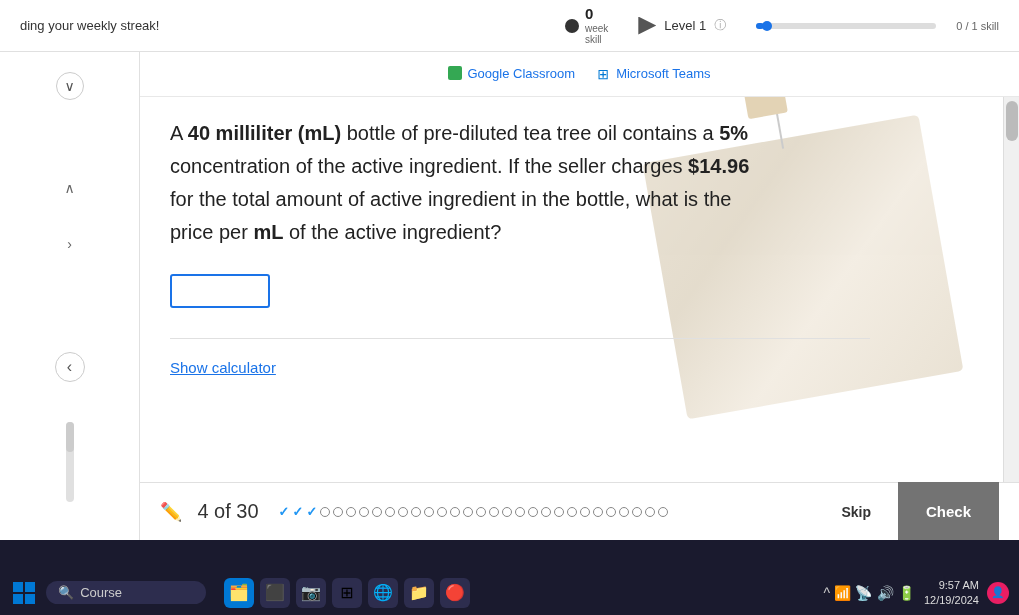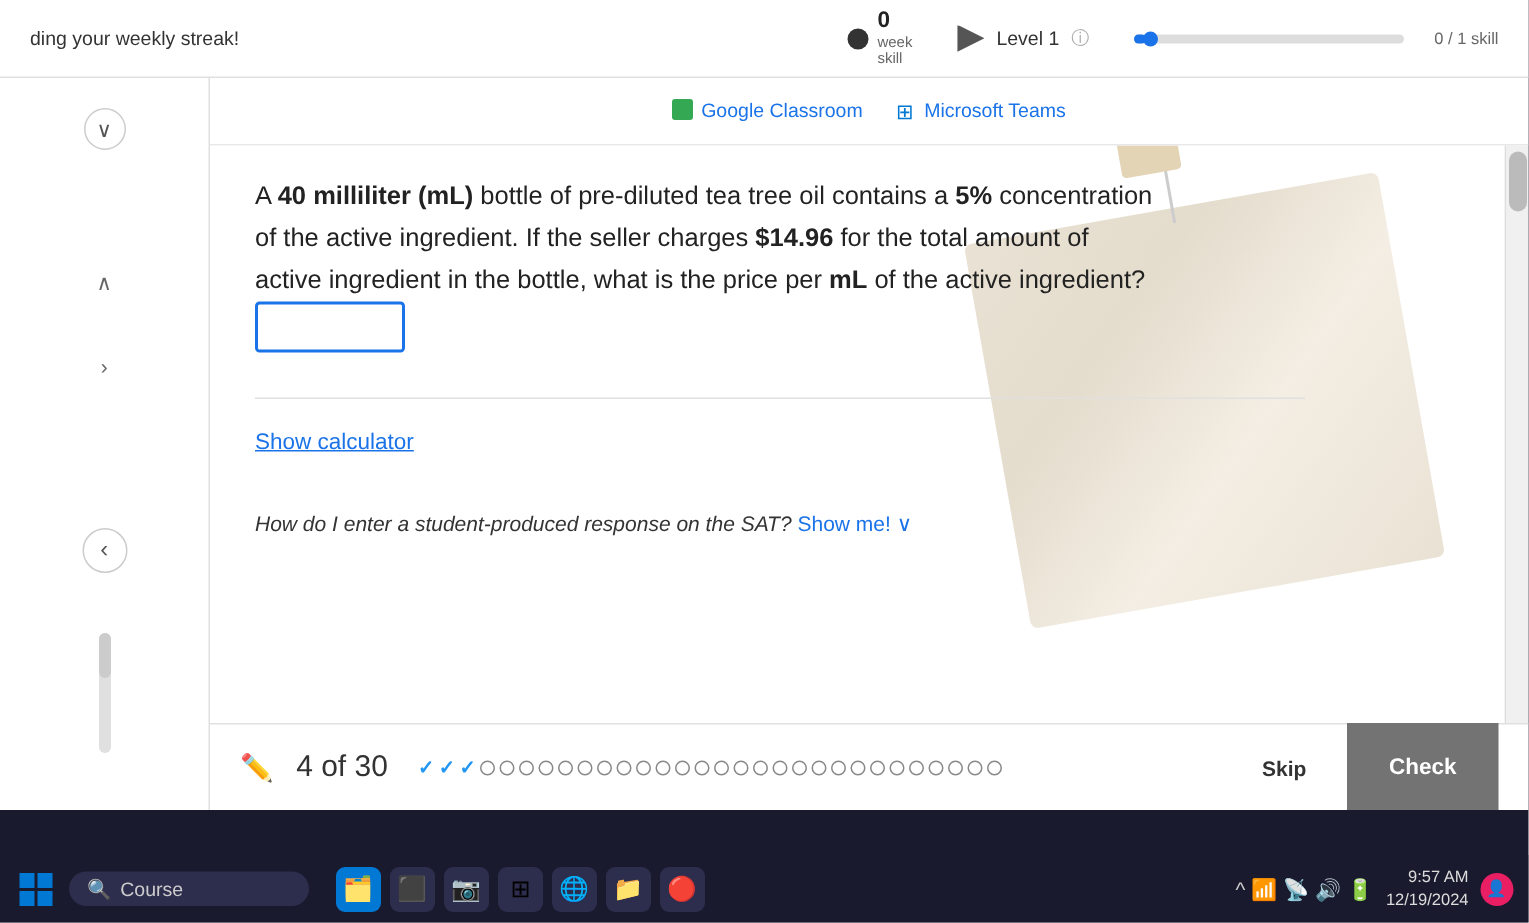--- a/index.html
+++ b/index.html
@@ -279,23 +279,24 @@
       border-radius: 2px;
       display: inline-block;
     }
 
     .share-btn-icon.ms {
       background: #0078d4;
     }
 
     
     .question-text {
-      font-size: 17px;
+      font-size: 20px;
       line-height: 1.65;
       color: #222;
+      margin-bottom: 25px;
       max-width: 600px;
     }
 
     .question-text strong {
       font-weight: 700;
     }
 
     
     .answer-input-container {
       margin-bottom: 30px;
@@ -611,23 +612,20 @@
             <div class="answer-input-container">
               <input type="text" class="answer-input" placeholder="" style="">
             </div>
 
             <div class="divider"></div>
 
             <a class="show-calculator-link">Show calculator</a>
 
             <br><br>
 
-            <p class="sat-help">
-              <em><span>How do I enter a student-produced response on the SAT?</span> <a class="show-me"><span>Show me!</span> ∨</a></em>
-            </p>
           </div>
         </div>
 
         <div class="scrollbar-area">
           <div class="scrollbar-thumb"></div>
         </div>
       </div>
 
       <div class="bottom-bar">
         <span class="pencil-icon">✏️</span>

